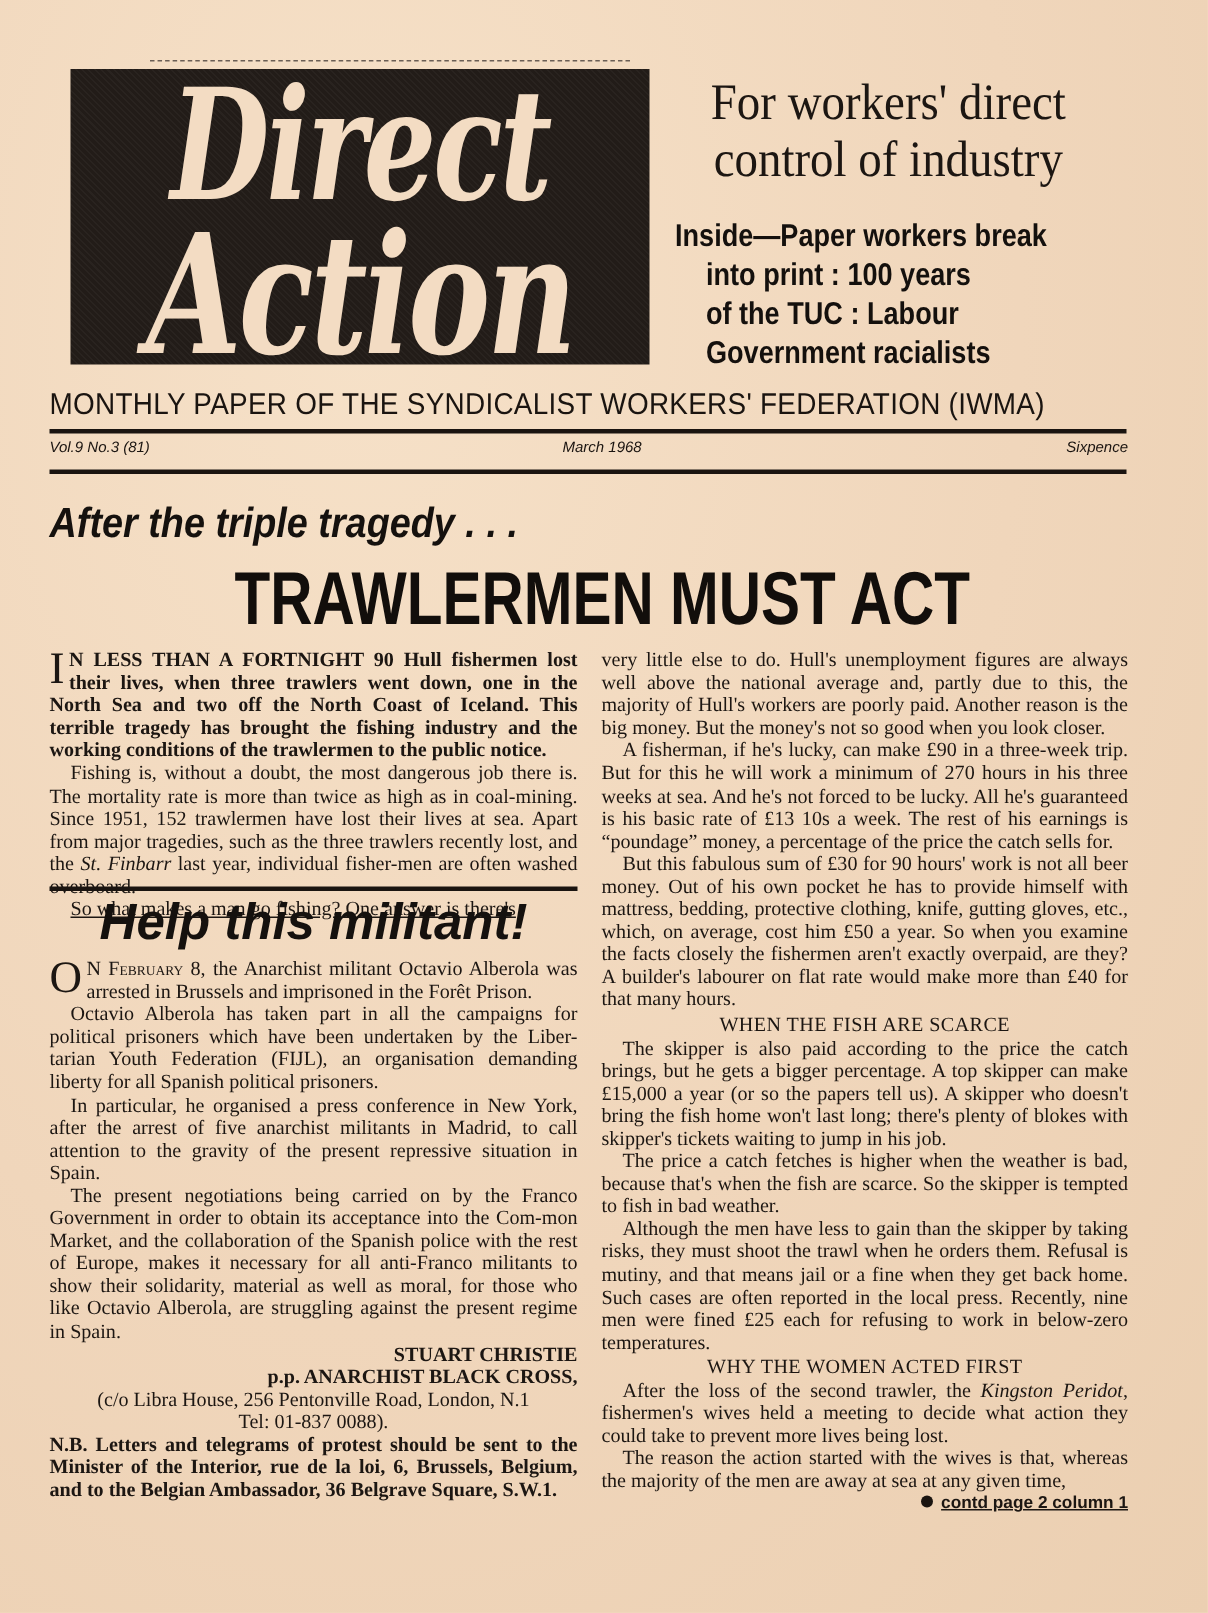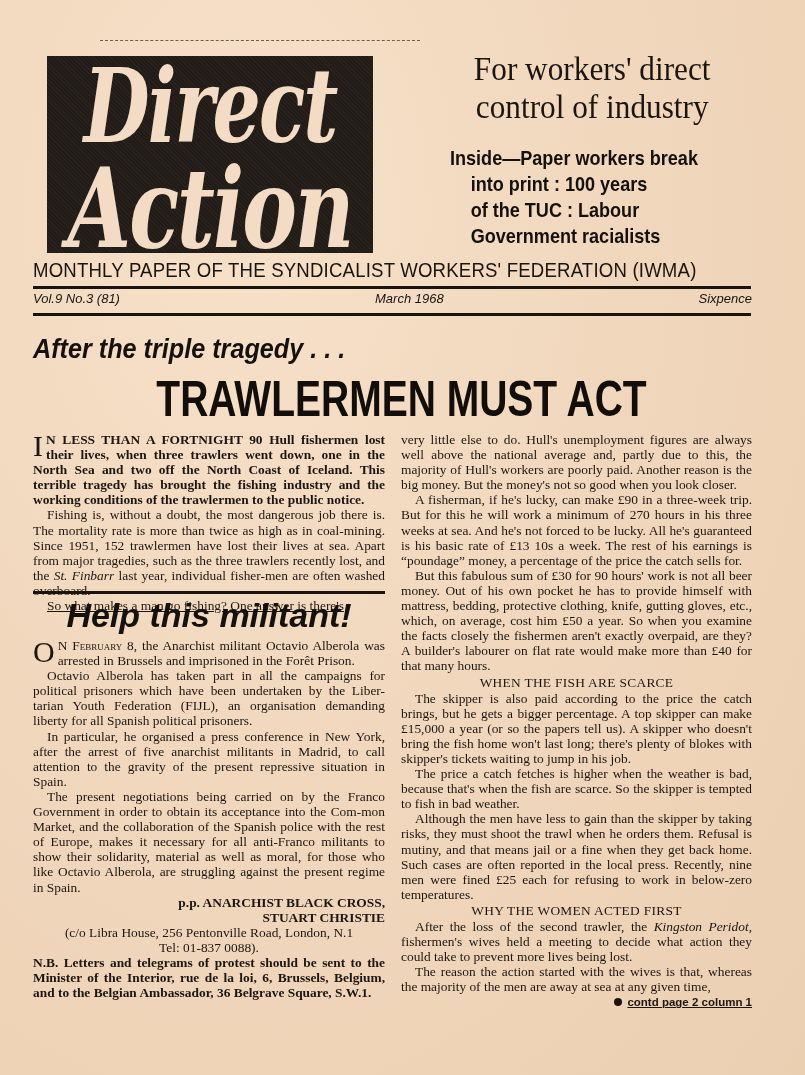--- a/index.html
+++ b/index.html
@@ -8,21 +8,21 @@
       background: #f2d9bf;
       background-image: radial-gradient(ellipse at 30% 20%, #f6e1c8 0%, #f0d6bb 55%, #ebcfb1 100%);
       color: #1a1410;
       font-family: "Liberation Serif", serif;
       position: relative;
     }
     .abs { position: absolute; }
 
     
     #masthead-box {
-      left: 47px; top: 56px; width: 326px; height: 197px;
+      left: 47px; top: 46px; width: 386px; height: 197px;
       background: #221c18;
       background-image: repeating-linear-gradient(45deg, rgba(255,255,255,0.03) 0 1px, transparent 1px 3px);
     }
     .mast-word {
       position: absolute; left: 0; width: 100%;
       font-family: "DejaVu Serif", serif; font-weight: bold; font-style: italic;
       color: #f3dcc3; text-align: center; letter-spacing: -2px;
       transform: scaleY(1.35); transform-origin: top center;
     }
     #mast-direct { top: 0px; font-size: 76px; line-height: 76px; }
@@ -49,21 +49,21 @@
       font-family: "Liberation Sans", sans-serif; font-size: 20px; line-height: 24px;
       letter-spacing: 0.2px; white-space: nowrap; color: #1a1410;
       transform: scaleX(0.93); transform-origin: left top;
     }
     .rule { position: absolute; background: #1a1410; }
     #rule1 { left: 33px; top: 286px; width: 718px; height: 3px; }
     #rule2 { left: 33px; top: 313px; width: 718px; height: 3px; }
     .issue {
       position: absolute; top: 291px;
       font-family: "Liberation Sans", sans-serif; font-style: italic;
-      font-size: 13px; line-height: 16px; color: #1a1410;
+      font-size: 10px; line-height: 16px; color: #1a1410;
     }
     #issue-vol { left: 33px; }
     #issue-date { left: 375px; font-style: italic; }
     #issue-price { right: 53px; }
 
     #kicker {
       left: 33px; top: 333px;
       font-family: "Liberation Sans", sans-serif; font-weight: bold; font-style: italic;
       font-size: 28px; line-height: 32px; white-space: nowrap; color: #15110e;
       transform: scaleX(0.9); transform-origin: left top;
@@ -148,22 +148,22 @@
 </div>
 
 <div id="mid-rule"></div>
 <div id="help-title">Help this militant!</div>
 
 <div class="col" id="help-body">
   <p class="lead-first"><span class="dropcap">O</span><span class="sc">N February</span><span> 8, the Anarchist militant Octavio Alberola was arrested in Brussels and imprisoned in the Forêt Prison.</span></p>
   <p>Octavio Alberola has taken part in all the campaigns for political prisoners which have been undertaken by the Liber-tarian Youth Federation (FIJL), an organisation demanding liberty for all Spanish political prisoners.</p>
   <p>In particular, he organised a press conference in New York, after the arrest of five anarchist militants in Madrid, to call attention to the gravity of the present repressive situation in Spain.</p>
   <p>The present negotiations being carried on by the Franco Government in order to obtain its acceptance into the Com-mon Market, and the collaboration of the Spanish police with the rest of Europe, makes it necessary for all anti-Franco militants to show their solidarity, material as well as moral, for those who like Octavio Alberola, are struggling against the present regime in Spain.</p>
+  <p class="sig">STUART CHRISTIE</p>
   <p class="sig">p.p. ANARCHIST BLACK CROSS,</p>
-  <p class="sig">STUART CHRISTIE</p>
   <p class="centered">(c/o Libra House, 256 Pentonville Road, London, N.1</p>
   <p class="centered">Tel: 01-837 0088).</p>
   <p class="nb">N.B. Letters and telegrams of protest should be sent to the Minister of the Interior, rue de la loi, 6, Brussels, Belgium, and to the Belgian Ambassador, 36 Belgrave Square, S.W.1.</p>
 </div>
 
 <div class="col" id="right-col">
   <p class="noind">very little else to do. Hull's unemployment figures are always well above the national average and, partly due to this, the majority of Hull's workers are poorly paid. Another reason is the big money. But the money's not so good when you look closer.</p>
   <p>A fisherman, if he's lucky, can make £90 in a three-week trip. But for this he will work a minimum of 270 hours in his three weeks at sea. And he's not forced to be lucky. All he's guaranteed is his basic rate of £13 10s a week. The rest of his earnings is “poundage” money, a percentage of the price the catch sells for.</p>
   <p>But this fabulous sum of £30 for 90 hours' work is not all beer money. Out of his own pocket he has to provide himself with mattress, bedding, protective clothing, knife, gutting gloves, etc., which, on average, cost him £50 a year. So when you examine the facts closely the fishermen aren't exactly overpaid, are they? A builder's labourer on flat rate would make more than £40 for that many hours.</p>
   <p class="subhead">WHEN THE FISH ARE SCARCE</p>

